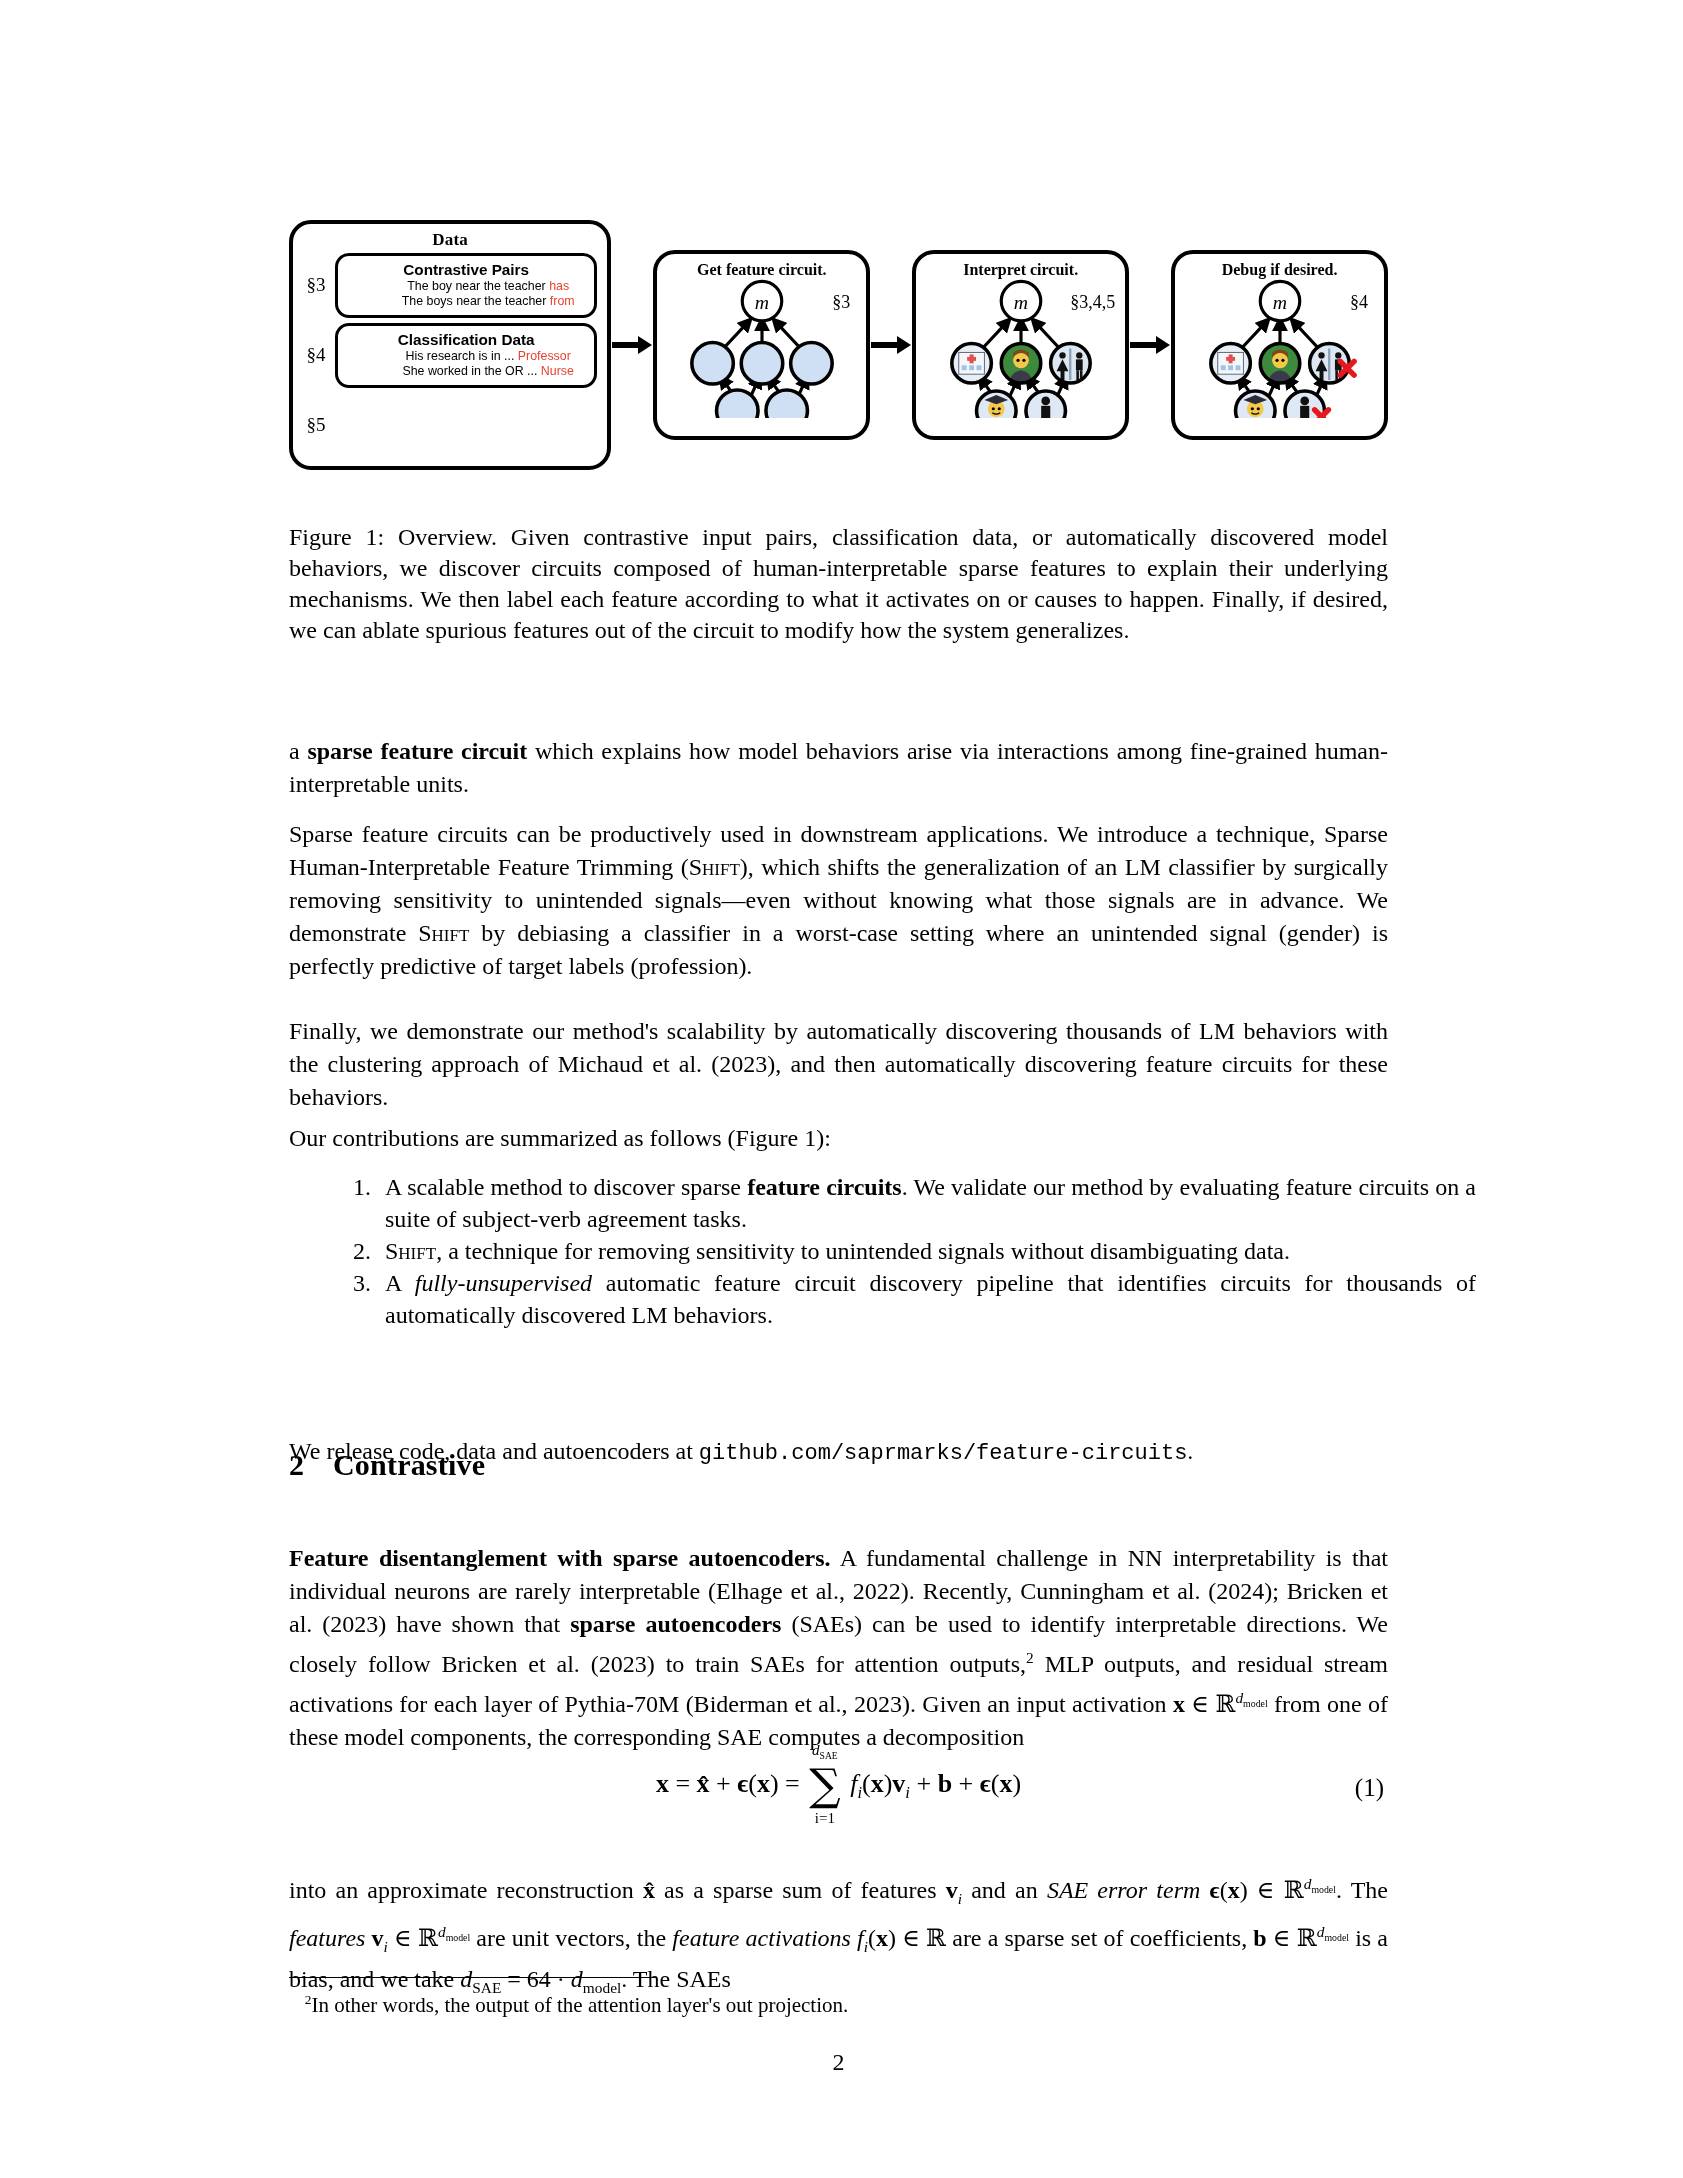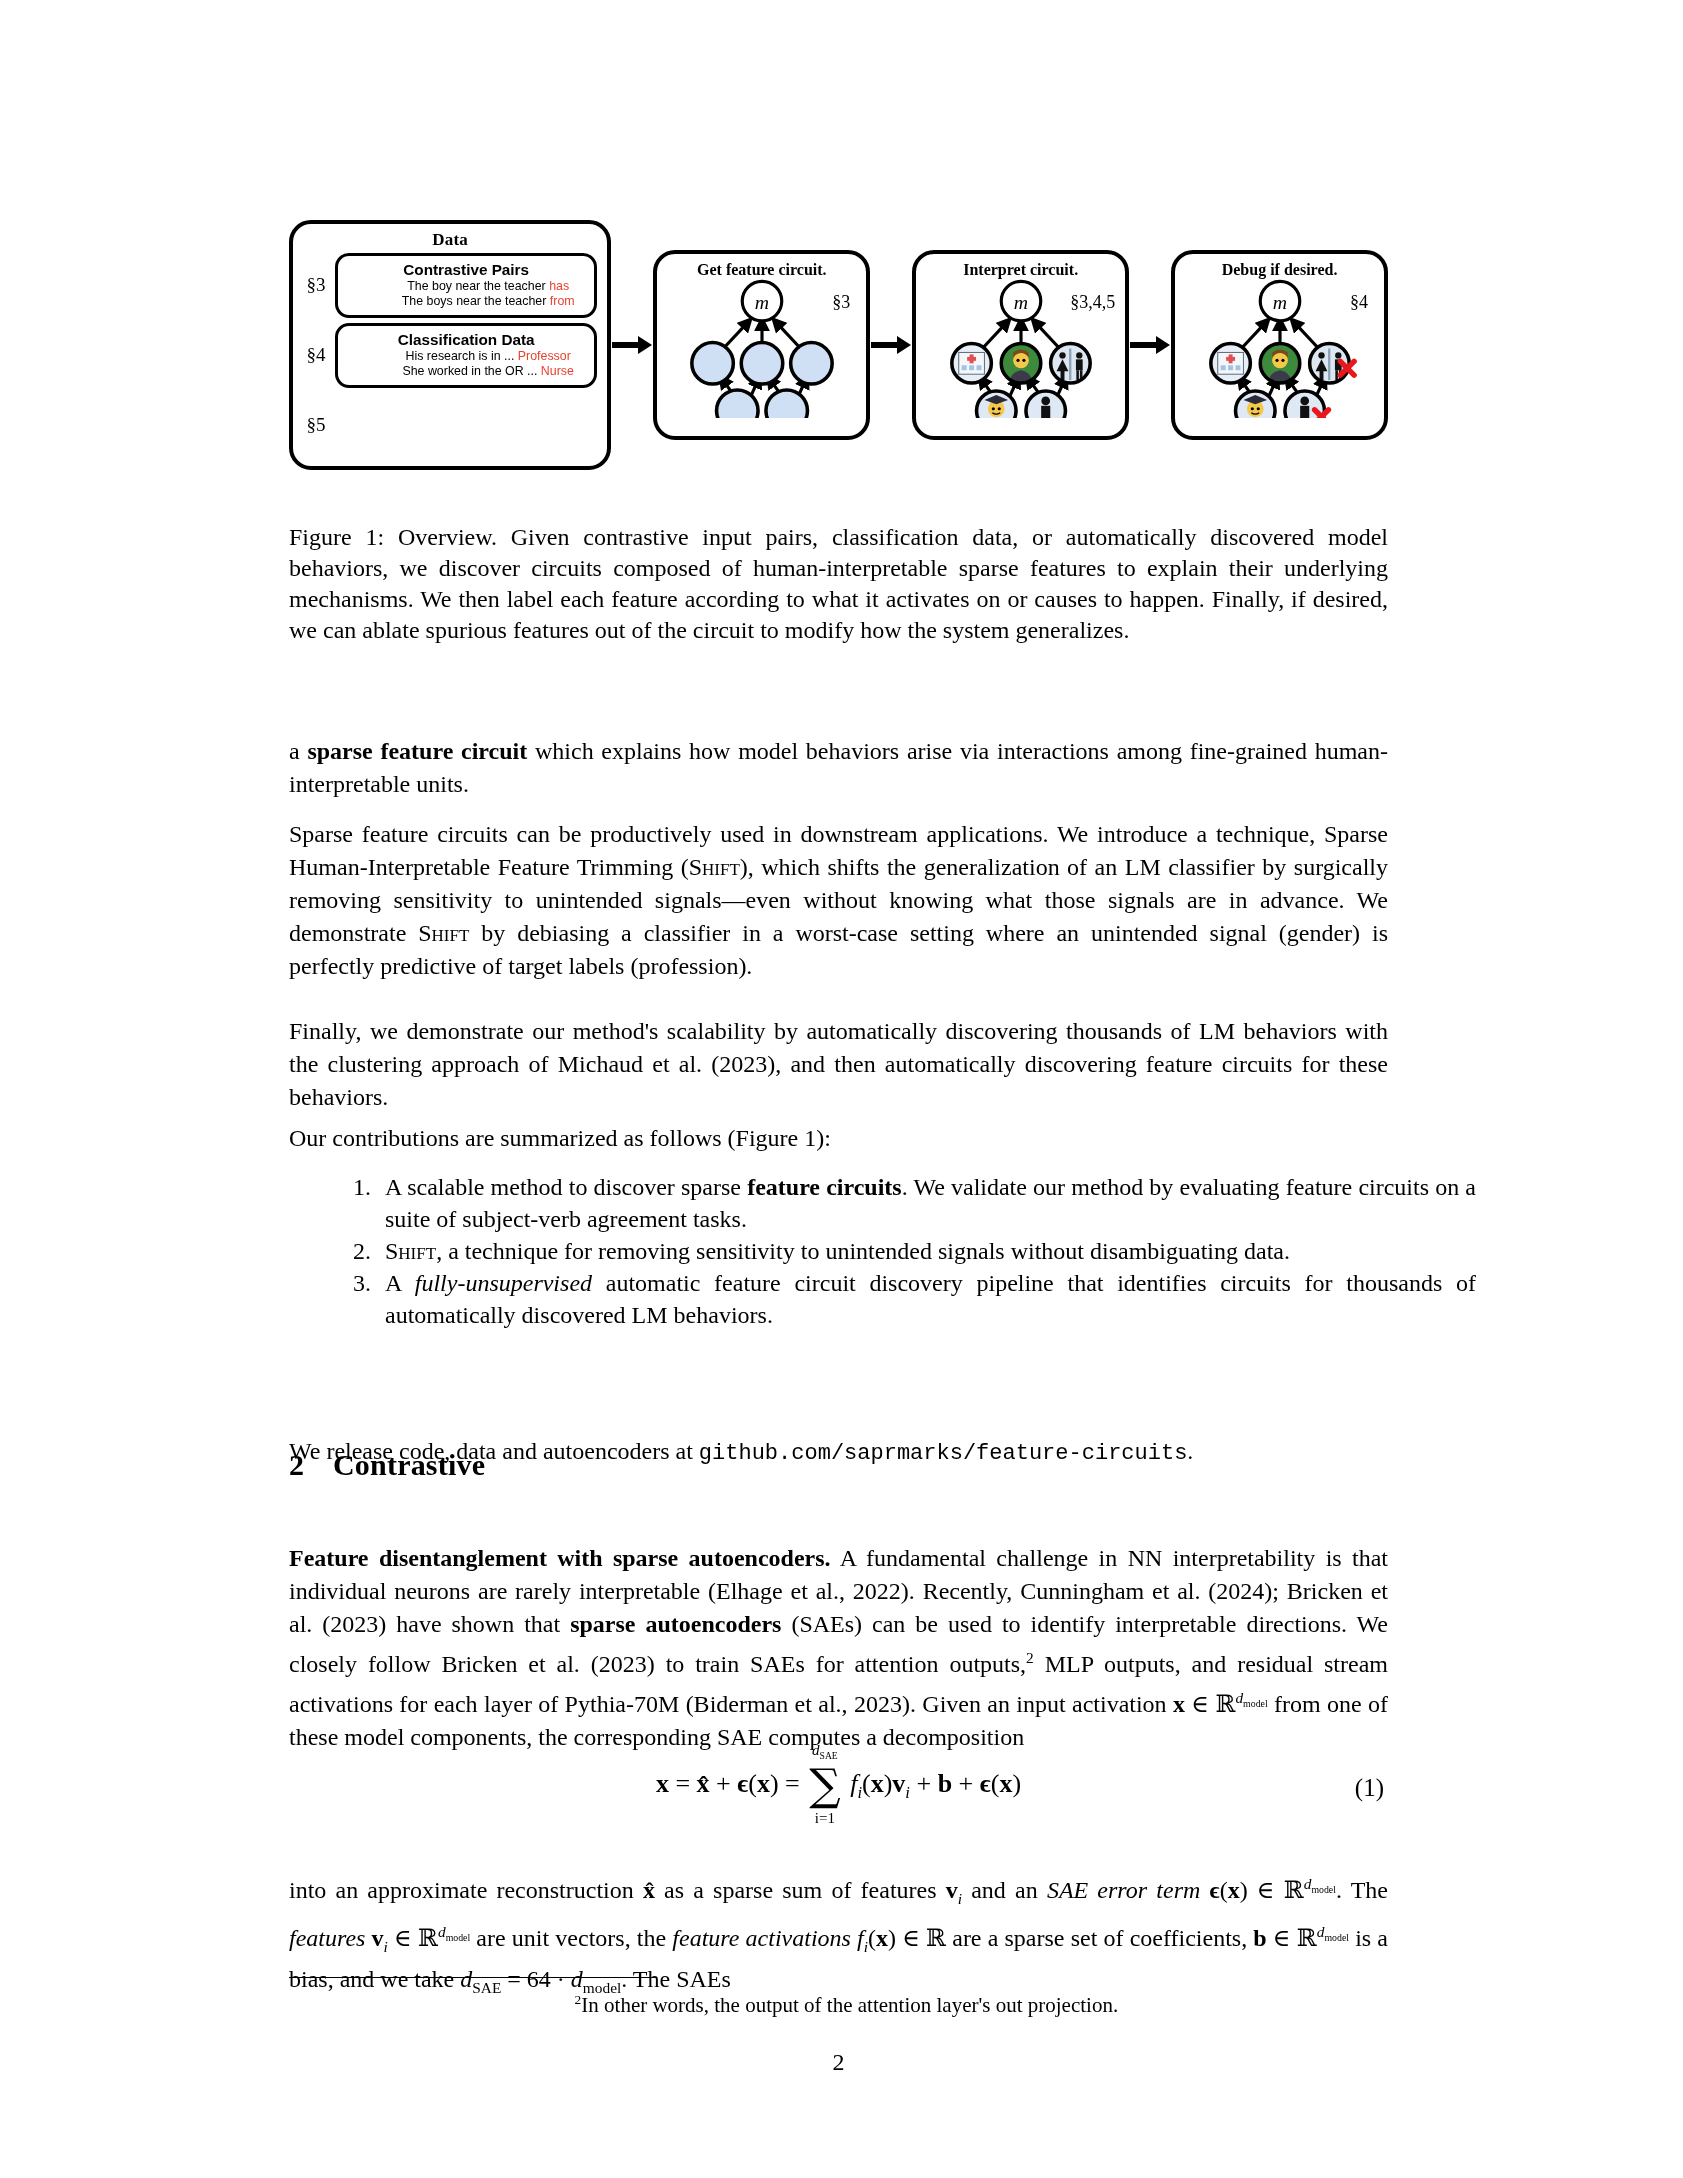--- a/index.html
+++ b/index.html
@@ -244,21 +244,20 @@
     width: 366px;
     height: 0;
     border-top: 1.6px solid #000;
   }
   .footnote {
     position: absolute;
     left: 0;
     width: 1099px;
     font-size: 21px;
     line-height: 27px;
-    text-align: center;
   }
   .pagenum {
     position: absolute;
     left: 0;
     width: 1099px;
     text-align: center;
     font-size: 24px;
   }
 </style>
 </head>

